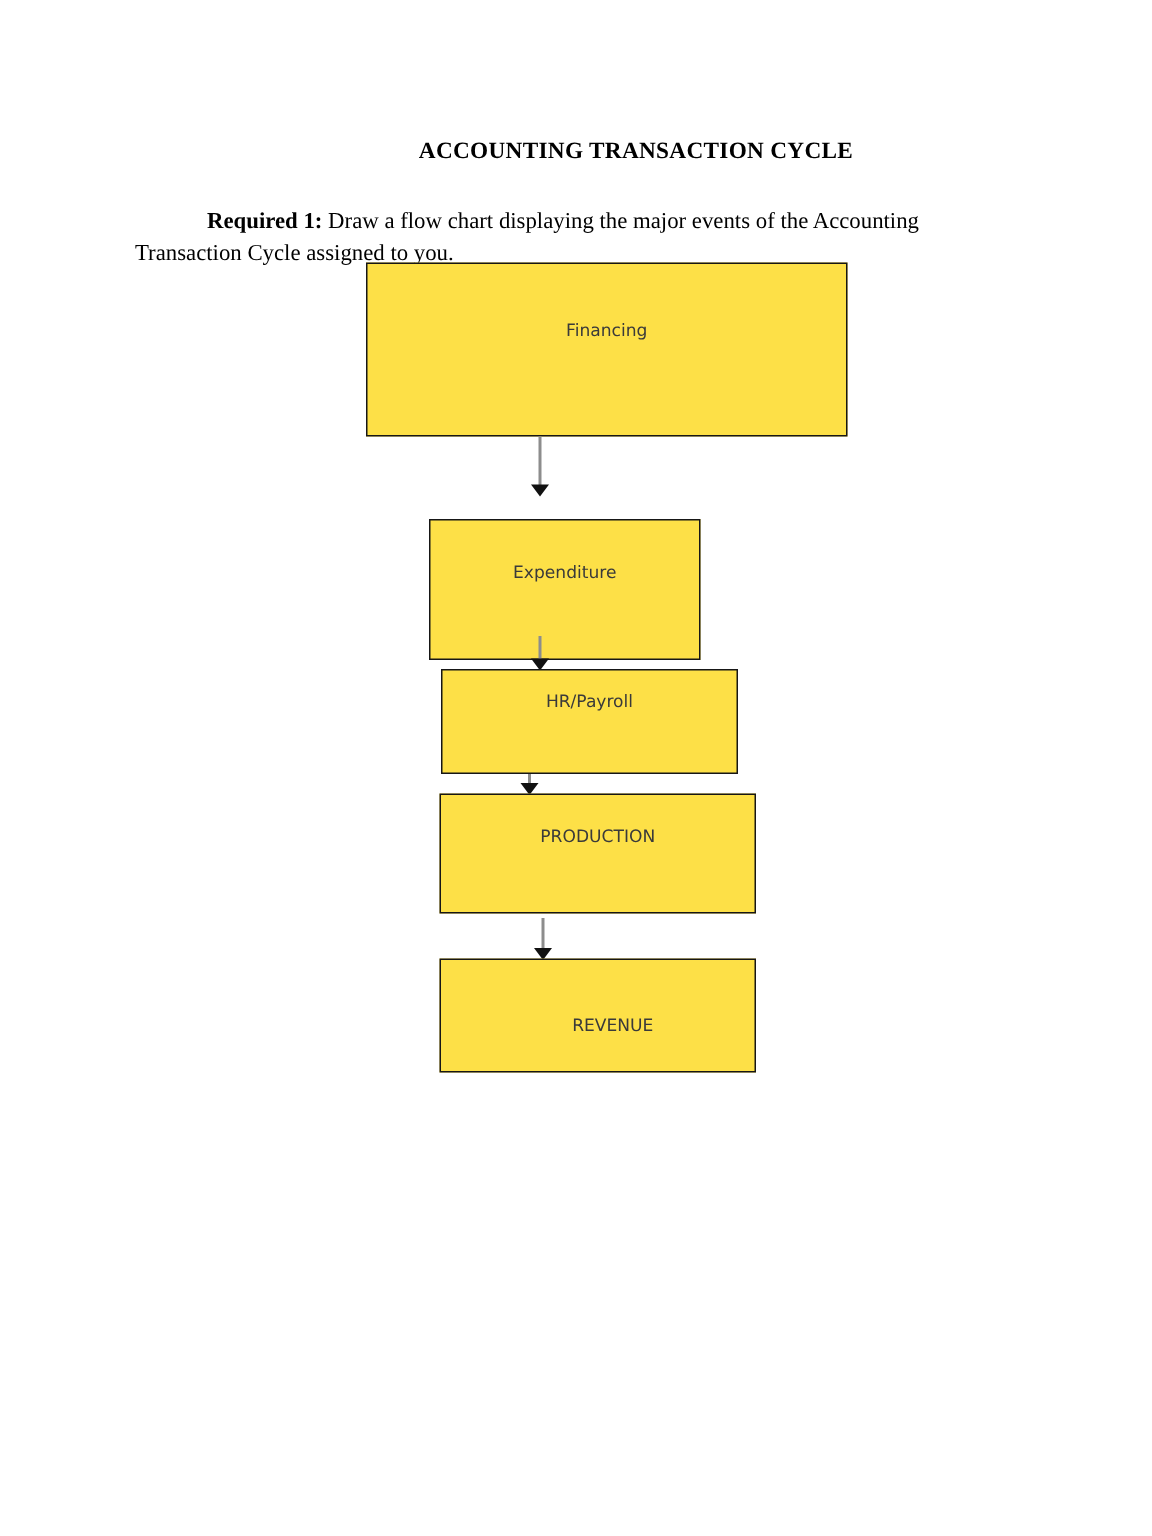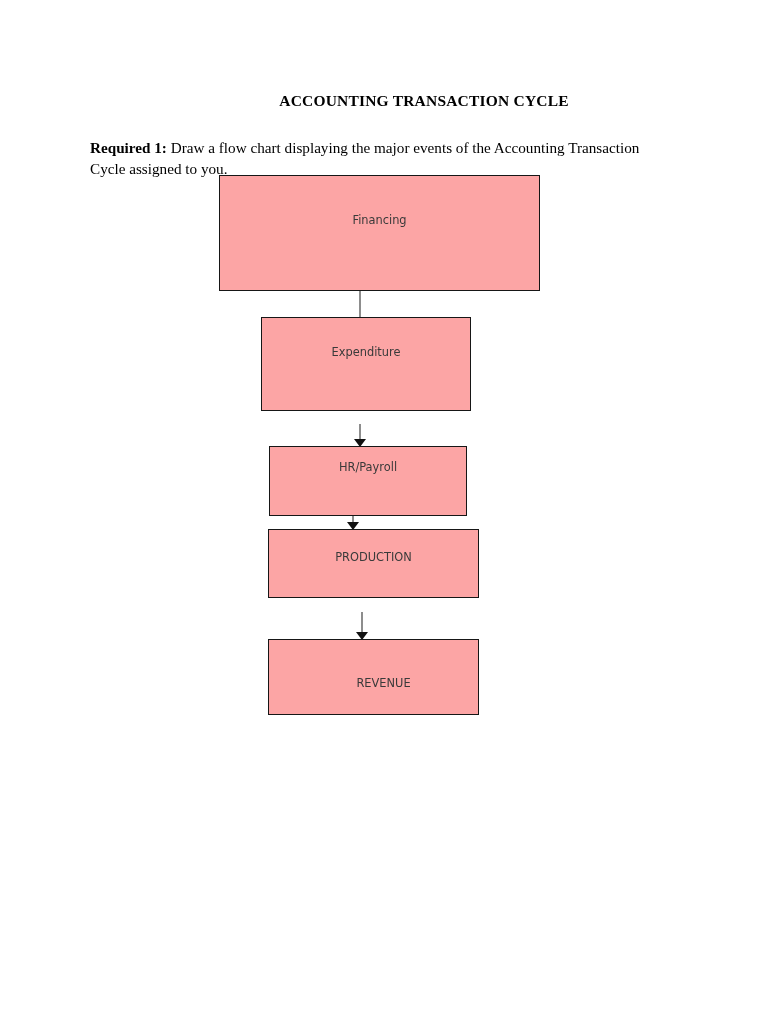--- a/index.html
+++ b/index.html
@@ -41,67 +41,69 @@
     position: absolute;
     left: 90px;
     top: 123px;
     width: 578px;
     font-size: 15.2px;
     line-height: 20.5px;
     text-align: left;
   }
   .intro-paragraph .lead {
     font-weight: bold;
+    margin-left: 48px;
   }
 
   
   .flowchart {
     position: absolute;
     left: 0;
     top: 0;
     width: 768px;
     height: 1024px;
     pointer-events: none;
   }
   .flow-box {
     position: absolute;
     box-sizing: border-box;
     border: 1.4px solid #161616;
-    background: #fca5a5;
+    background: #fde047;
     font-family: "DejaVu Sans", "Liberation Sans", sans-serif;
     color: #3a3a3a;
     font-size: 11.4px;
     display: flex;
     align-items: flex-start;
     justify-content: center;
     pointer-events: auto;
+    margin-left: 25px;
   }
   .flow-box .box-label {
     display: block;
     white-space: nowrap;
   }
 
   
   #box-financing {
     left: 219px;  top: 175px;  width: 321px;  height: 116px;
   }
   #box-financing .box-label { padding-top: 37px; }
 
   #box-expenditure {
-    left: 261px;  top: 317px;  width: 210px;  height: 94px;
+    left: 261px;  top: 346px;  width: 181px;  height: 94px;
   }
   #box-expenditure .box-label { padding-top: 27px; }
 
   #box-hrpayroll {
     left: 269px;  top: 446px;  width: 198px;  height: 70px;
   }
   #box-hrpayroll .box-label { padding-top: 13px; }
 
   #box-production {
-    left: 268px;  top: 529px;  width: 211px;  height: 69px;
+    left: 268px;  top: 529px;  width: 211px;  height: 80px;
   }
   #box-production .box-label { padding-top: 20px; }
 
   #box-revenue {
     left: 268px;  top: 639px;  width: 211px;  height: 76px; padding-left: 20px;
   }
   #box-revenue .box-label { padding-top: 36px; }
 
   
   .connector {

